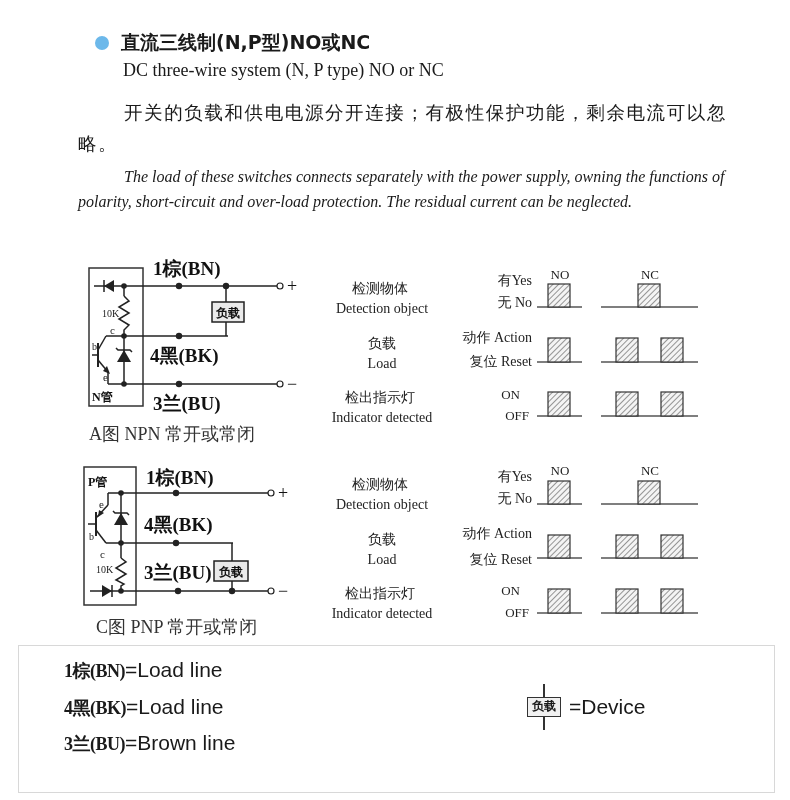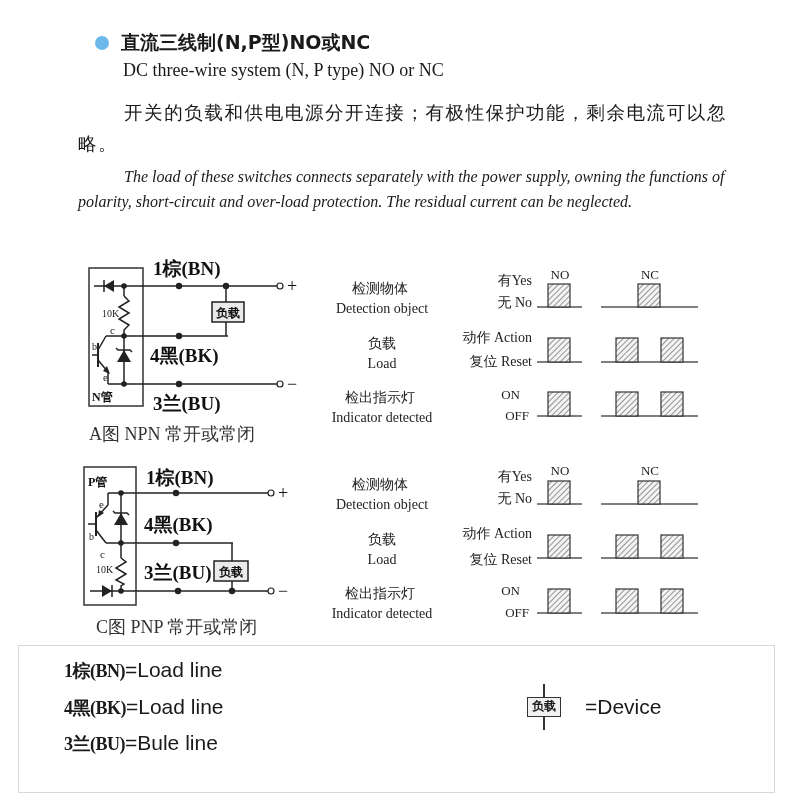--- a/index.html
+++ b/index.html
@@ -11,21 +11,21 @@
   .zh-para { left:78px; top:88px; width:660px; font-size:18.5px; line-height:31px; text-indent:46px; letter-spacing:1.6px; font-family:"DejaVu Sans", sans-serif;margin-top:9px; }
   .en-para { left:78px; top:164px; width:660px; font-size:16px; line-height:25px; text-indent:46px; font-family:"Liberation Serif", serif;font-style:italic; }
   svg text { font-family:"Liberation Serif", serif; }
   .legend-box { left:18px; top:645px; width:757px; height:148px; border:1px solid #d8d8d8; }
   .leg-item { position:absolute; left:45px; font-size:21px; font-family:"Liberation Sans", sans-serif; display:flex; align-items:baseline; }
   .leg-code { font-family:"Liberation Serif", serif; font-weight:bold; font-size:18px; letter-spacing:-0.5px; }
   .device { position:absolute; left:508px; top:38px; display:flex; align-items:center; }
   .device-sym { position:relative; width:34px; height:46px; }
   .device-sym .vline { position:absolute; left:16px; top:0; width:1.5px; height:46px; background:#333; }
   .device-sym .lbox { position:absolute; left:0; top:13px; width:34px; height:20px; border:1.5px solid #333; background:#f1f1f1; font-size:12px; font-weight:bold; text-align:center; line-height:17px; }
-  .device-text { font-size:21px; font-family:"Liberation Sans", sans-serif; margin-left:24px; }
+  .device-text { font-size:21px; font-family:"Liberation Sans", sans-serif; margin-left:8px; }
 </style>
 </head>
 <body>
 
 <div class="abs title">
   <span class="bullet"></span>
   <span>直流三线制(N,P型)NO或NC</span>
 </div>
 <div class="abs subtitle">DC three-wire system (N, P type) NO or NC</div>
 <div class="abs zh-para">开关的负载和供电电源分开连接；有极性保护功能，剩余电流可以忽略。</div>
@@ -219,21 +219,21 @@
   <div class="leg-item" style="top:12px">
     <span class="leg-code">1棕(BN)</span>
     <span>=Load line</span>
   </div>
   <div class="leg-item" style="top:49px">
     <span class="leg-code">4黑(BK)</span>
     <span>=Load line</span>
   </div>
   <div class="leg-item" style="top:85px">
     <span class="leg-code">3兰(BU)</span>
-    <span>=Bule line</span>
+    <span>=Brown line</span>
   </div>
   <div class="device">
     <div class="device-sym">
       <div class="vline"></div>
       <div class="lbox">负载</div>
     </div>
     <span class="device-text">=Device</span>
   </div>
 </div>
 

